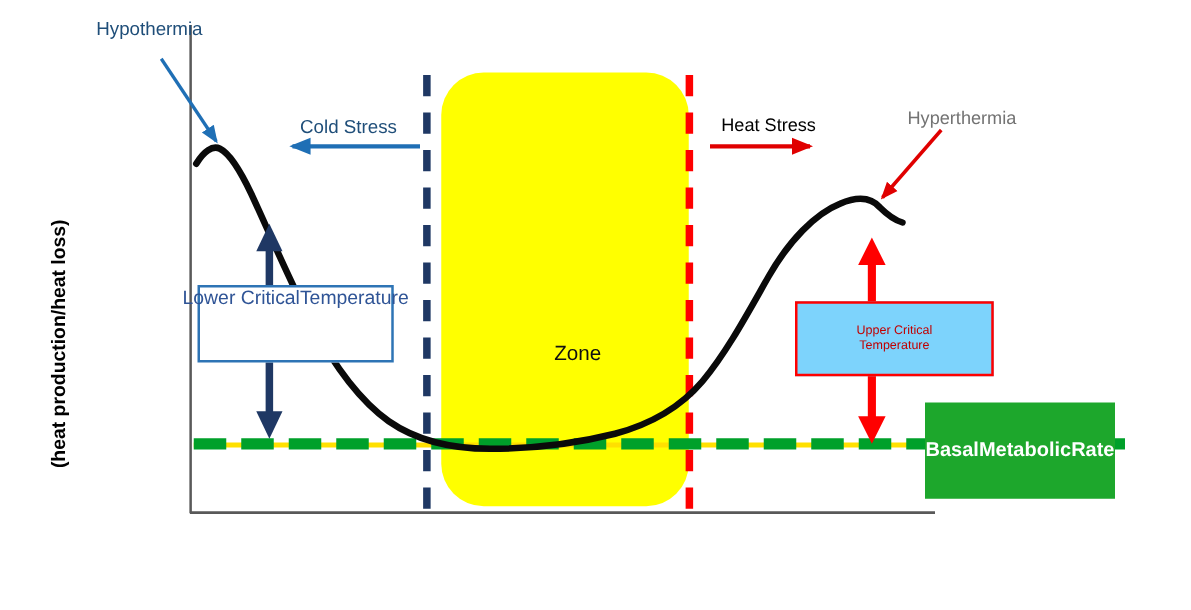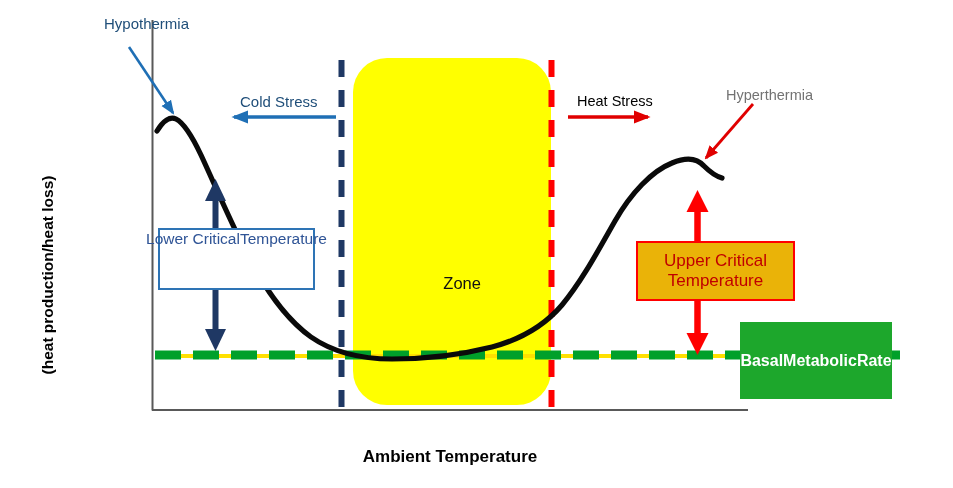--- a/index.html
+++ b/index.html
@@ -49,21 +49,20 @@
     font-size: 17px;
     font-weight: bold;
     color: #000000;
   }
   
   #hypothermia-label {
     left: 77px;
     top: 15px;
     font-size: 15px;
     color: #1F4E79;
-    margin-left: 27px;
   }
   #cold-stress-label {
     left: 240px;
     top: 93px;
     font-size: 15px;
     color: #1F4E79;
   }
   
   #heat-stress-label {
     left: 577px;
@@ -92,27 +91,27 @@
     font-size: 15.5px;
     color: #2F5496;
     text-align: center;
   }
   #uct-box {
     left: 636px;
     top: 241px;
     width: 159px;
     height: 60px;
     border: 2px solid #FF0000;
-    background: #eab308;
+    background: #7dd3fc;
     box-sizing: border-box;
     display: flex;
     flex-direction: column;
     align-items: center;
     justify-content: center;
-    font-size: 17px;
+    font-size: 10px;
     color: #C00000;
     text-align: center;
   }
   #tnz-label {
     left: 360px;
     top: 200px;
     width: 186px;
     text-align: center;
     font-size: 16.5px;
     color: #111111;
@@ -205,21 +204,20 @@
       <path d="M697.5,355 L708.5,333 L686.5,333 z" fill="#FF0000"></path>
     </g>
 
   </svg>
 
   <div class="lbl" id="y-axis-title">
     <span class="l1">Metabolic Rate</span>
     <span class="l2">(heat production/heat loss)</span>
   </div>
 
-  <div class="lbl" id="x-axis-title">Ambient Temperature</div>
 
   <div class="lbl" id="hypothermia-label">Hypothermia</div>
 
   <div class="lbl" id="cold-stress-label">Cold Stress</div>
 
   <div class="lbl" id="heat-stress-label">Heat Stress</div>
 
   <div class="lbl" id="hyperthermia-label">Hyperthermia</div>
 
   <div class="lbl" id="tnz-label">

